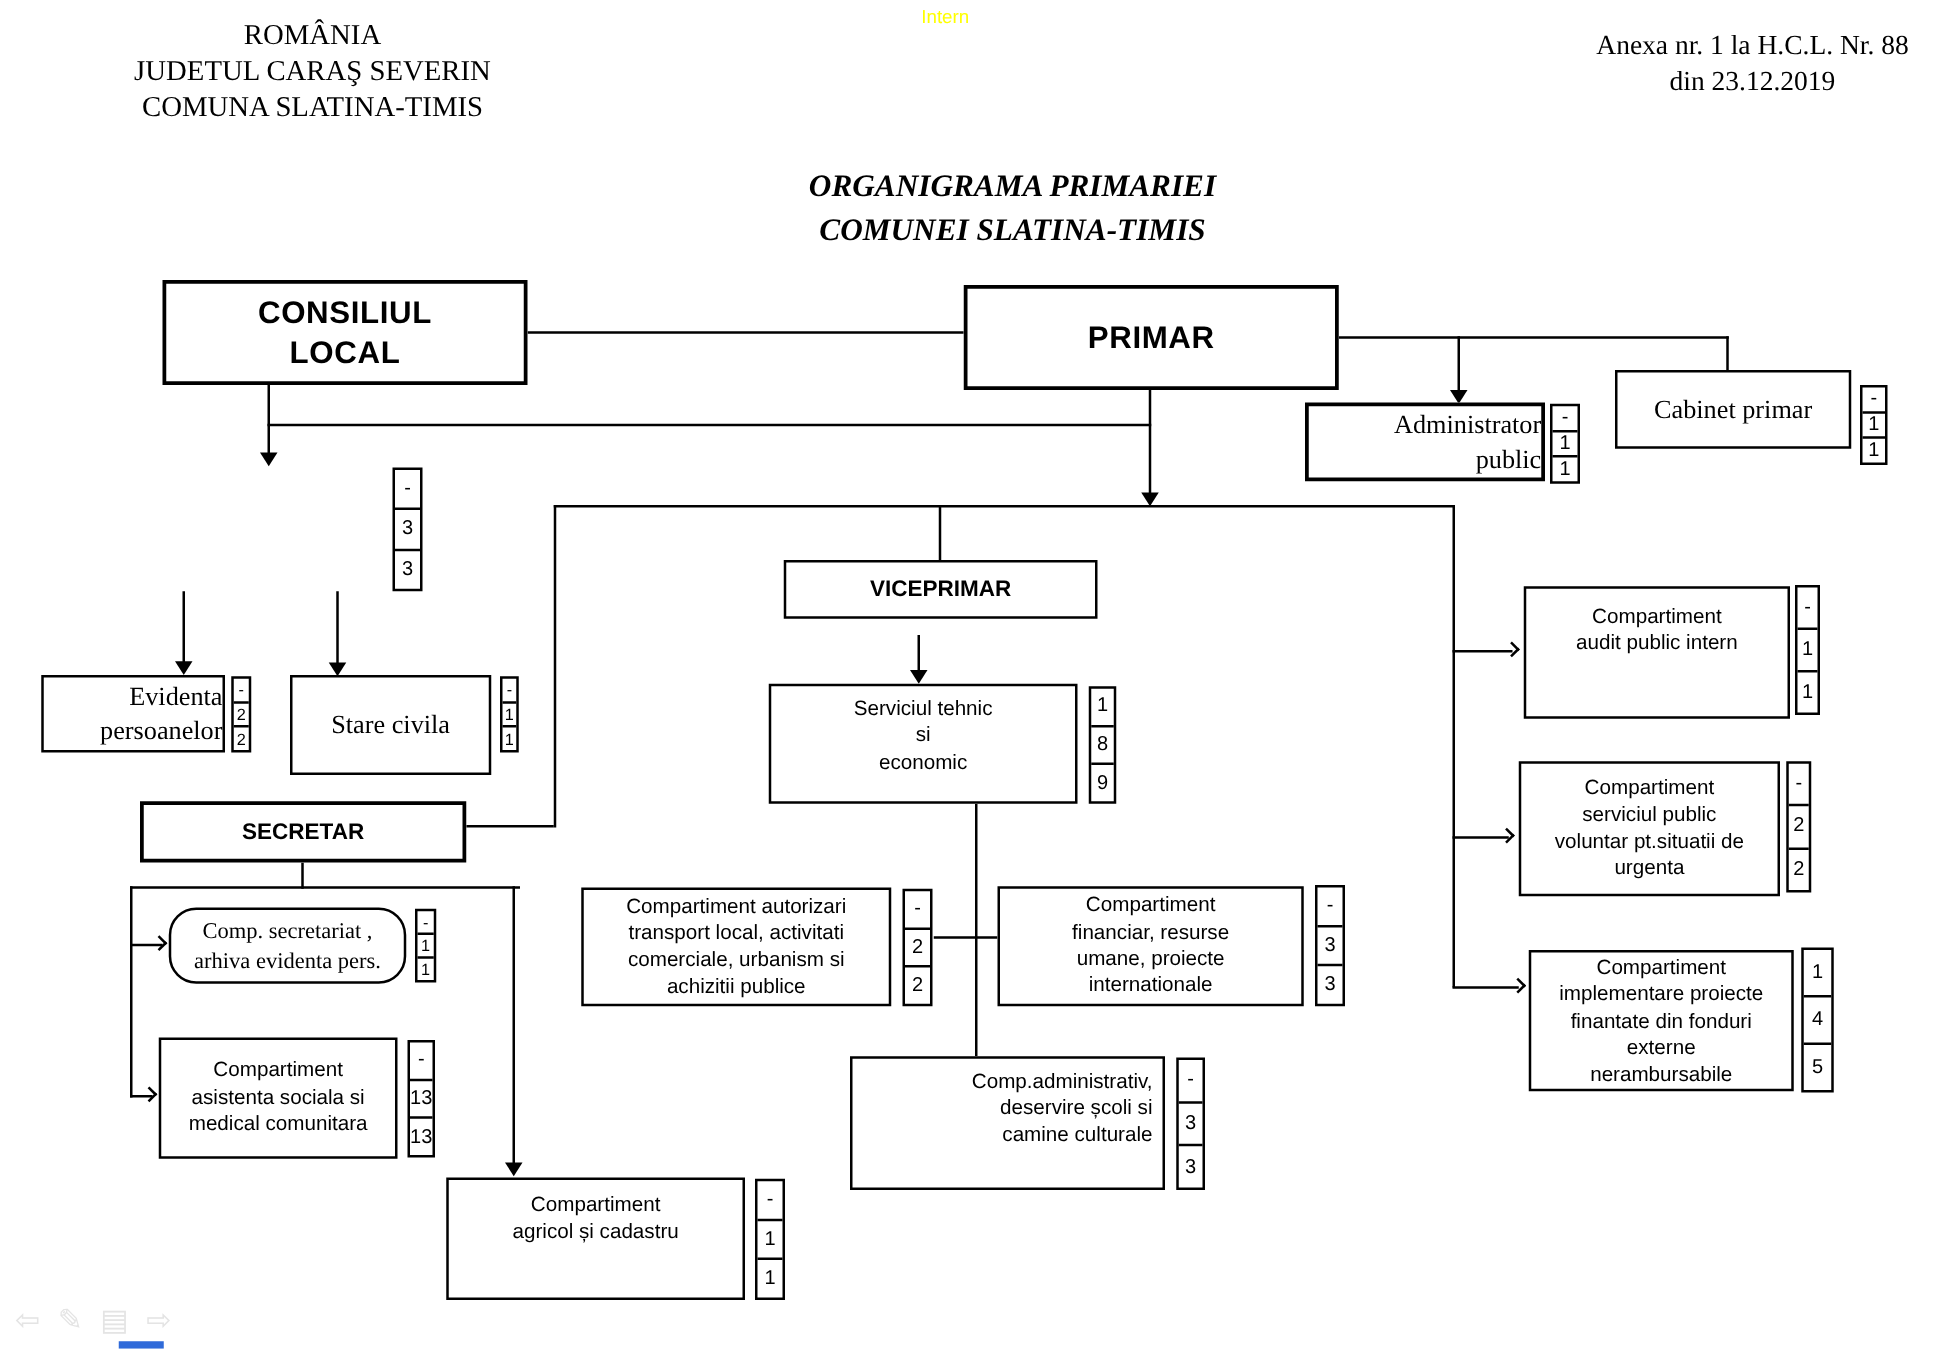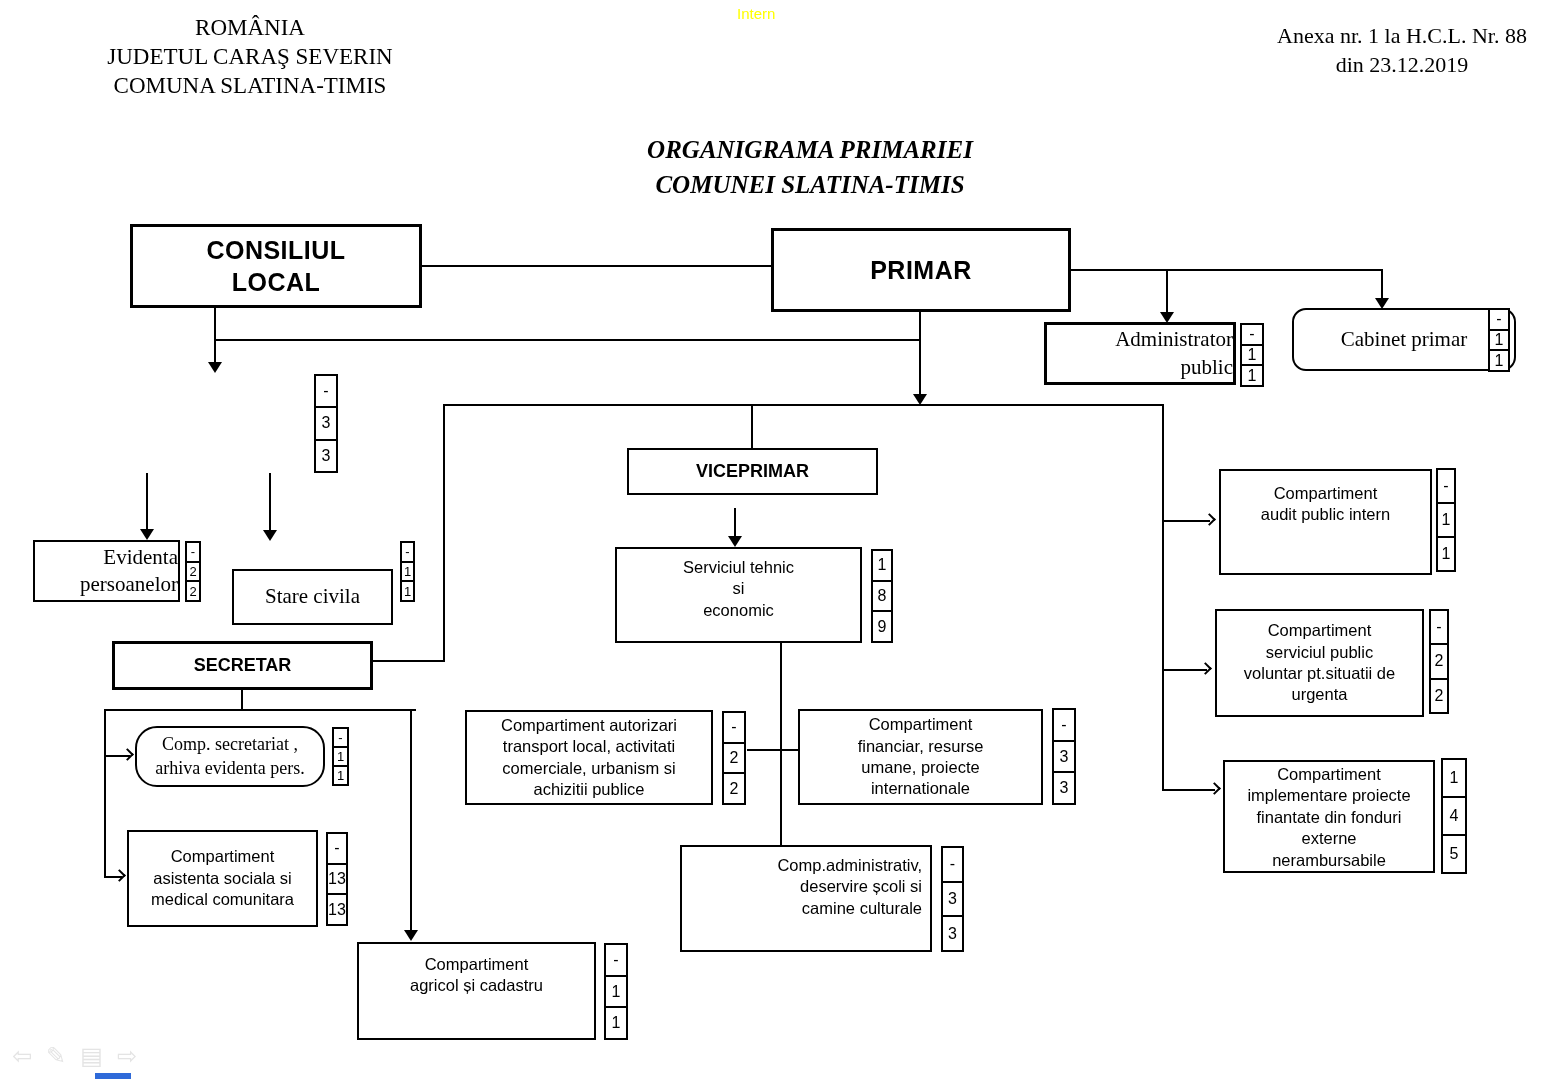--- a/index.html
+++ b/index.html
@@ -121,21 +121,21 @@
   <div class="box thick serif f21 left-text" style="left:1044px;top:322px;width:192px;height:63px;padding-left:28px;">
     <div class="lbl">Administrator
 public</div>
   </div>
   <div class="counts" style="left:1240px;top:323px;width:24px;height:64px;">
     <div class="cell">-</div>
     <div class="cell">1</div>
     <div class="cell">1</div>
   </div>
 
-  <div class="box serif f21" style="left:1292px;top:308px;width:224px;height:63px;border-radius:14px;">
+  <div class="box serif f21" style="left:1292px;top:296px;width:189px;height:63px;">
     <div class="lbl">Cabinet primar</div>
   </div>
   <div class="counts" style="left:1488px;top:308px;width:22px;height:64px;">
     <div class="cell">-</div>
     <div class="cell">1</div>
     <div class="cell">1</div>
   </div>
 
   <div class="counts" style="left:314px;top:374px;width:24px;height:99px;">
     <div class="cell">-</div>
@@ -146,21 +146,21 @@
   <div class="box serif f21 left-text" style="left:33px;top:540px;width:147px;height:62px;padding-left:14px;">
     <div class="lbl">Evidenta
 persoanelor</div>
   </div>
   <div class="counts small" style="left:185px;top:541px;width:16px;height:61px;">
     <div class="cell">-</div>
     <div class="cell">2</div>
     <div class="cell">2</div>
   </div>
 
-  <div class="box serif f21" style="left:232px;top:569px;width:161px;height:56px;justify-content:flex-end;">
+  <div class="box serif f21" style="left:232px;top:540px;width:161px;height:80px;justify-content:flex-end;">
     <div class="lbl">Stare civila</div>
   </div>
   <div class="counts small" style="left:400px;top:541px;width:15px;height:61px;">
     <div class="cell">-</div>
     <div class="cell">1</div>
     <div class="cell">1</div>
   </div>
 
   <div class="box mid" style="left:627px;top:448px;width:251px;height:47px;">
     <div class="lbl">VICEPRIMAR</div>

